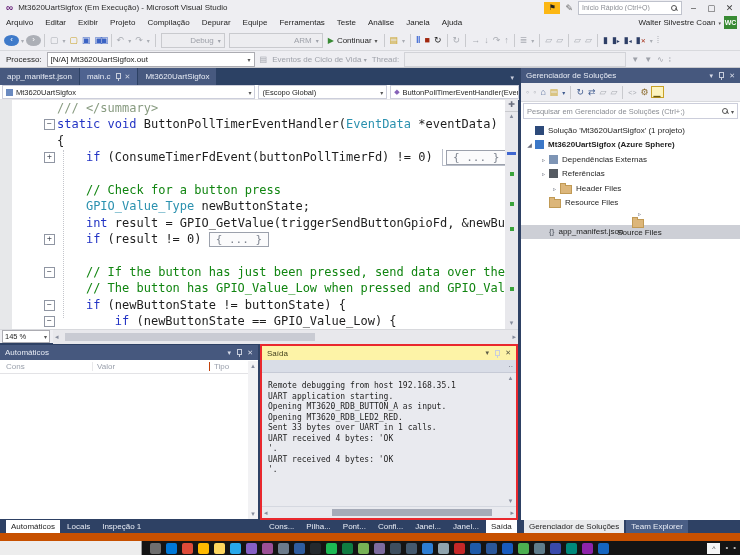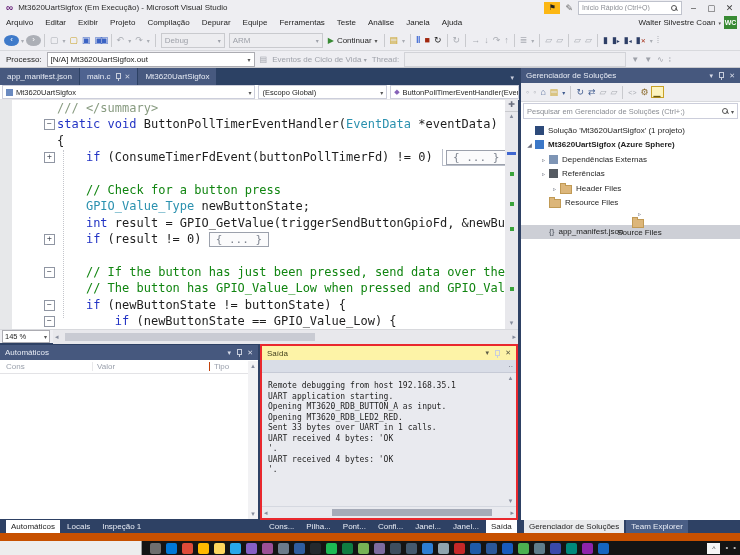--- a/index.html
+++ b/index.html
@@ -29,21 +29,21 @@
   #account-name{font-size:8px;color:#1E1E1E;margin-left:36px;}
   .tiny-caret{font-size:5px;color:#555;}
   #avatar{width:13px;height:13px;background:#388A34;color:#fff;font-size:7px;font-weight:bold;display:flex;align-items:center;justify-content:center;}
 
   #toolbar{left:0;top:30px;width:740px;height:21px;background:#EEEEF2;border-bottom:1px solid #D8D9DD;display:flex;align-items:center;font-size:9px;padding-left:4px;}
   .tsep{width:1px;height:13px;background:#C9CACE;margin:0 3px;}
   .tico{padding:0 2px;color:#1E1E1E;white-space:nowrap;}
   .tico.dis{color:#A9ACB3;}
   .circle{display:inline-flex;width:11px;height:11px;border-radius:50%;align-items:center;justify-content:center;color:#fff;font-size:8px;line-height:1;}
   .c-blue{background:#3F7AC9;} .c-gray{background:#ACAFB6;}
-  .tb-select{height:13px;border:1px solid #C9CACE;background:#EDEDF0;color:#9EA1A9;font-size:8px;display:flex;align-items:center;padding:0 3px;gap:4px;margin:0 2px;}
+  .tb-select{height:13px;border:1px solid #C9CACE;background:#EDEDF0;color:#9EA1A9;font-size:8px;display:flex;align-items:center;padding:0 3px;gap:4px;margin:0 2px;text-align:right;}
   .tb-select .lbl{flex:1;}
   #continue-btn{display:flex;align-items:center;gap:3px;padding:0 3px;}
   #continue-btn .play{color:#388A34;font-size:8px;}
   #continue-btn .lbl{font-size:8px;color:#1E1E1E;}
   .navy{color:#2D3E66;}
 
   #processbar{left:0;top:51px;width:740px;height:17px;background:#EEEEF2;border-bottom:1px solid #C9CACE;display:flex;align-items:center;font-size:8px;padding-left:6px;gap:5px;}
   #process-select{width:200px;height:13px;background:#fff;border:1px solid #ACACB2;display:flex;align-items:center;padding:0 3px;}
   #process-select .lbl{flex:1;font-size:8px;color:#1E1E1E;white-space:nowrap;overflow:hidden;}
   .gray-txt{color:#9EA1A9;}

